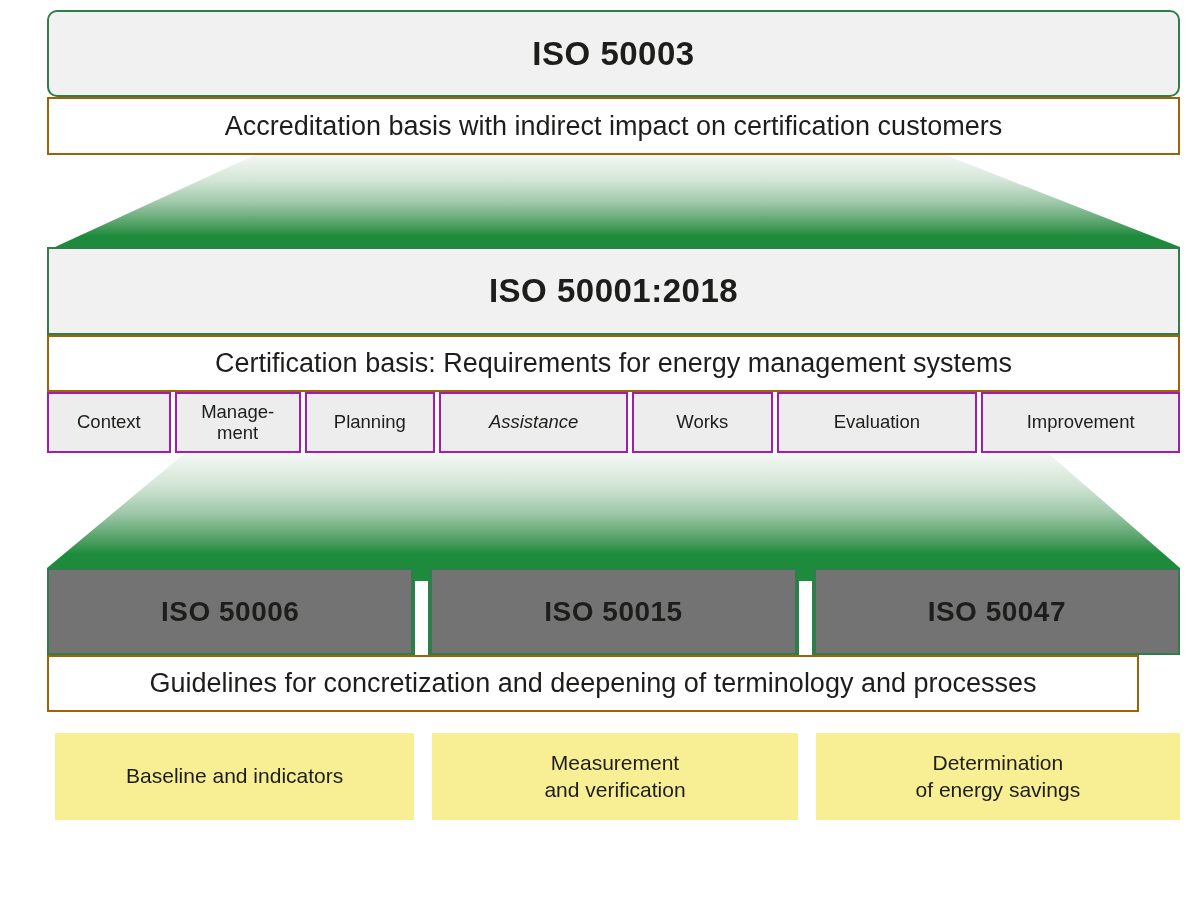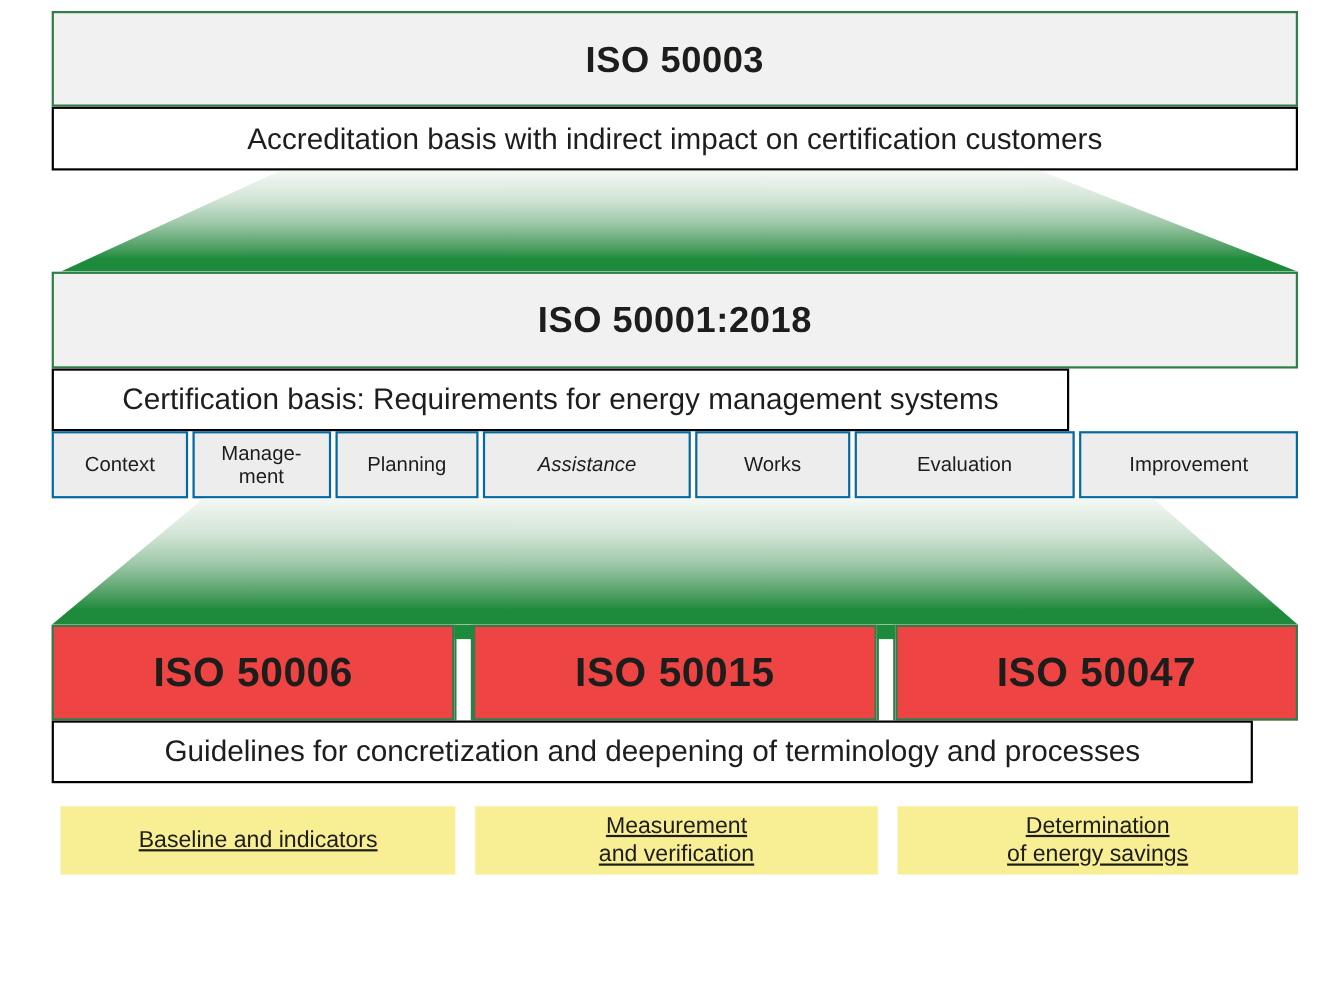--- a/index.html
+++ b/index.html
@@ -19,21 +19,21 @@
   .title-box {
     background: #f1f1f1;
     border: 2px solid #2f7e4a;
     font-weight: bold;
     font-size: 33px;
     letter-spacing: 0.5px;
   }
   
   .sub-box {
     background: #ffffff;
-    border: 2px solid #000000;
+    border: 2px solid #a16207;
     font-size: 27px;
   }
 
   
   .funnel {
     background: linear-gradient(180deg,
       #f4f8f4 0%,
       #d3e5d6 28%,
       #9ec8a9 52%,
       #4f9f63 76%,
@@ -46,40 +46,40 @@
                  clip-path: polygon(12.18% 0, 88.35% 0, 100% 100%, 0 100%); }
 
   
   #clause-row {
     left: 47px; top: 392px; width: 1133px; height: 61px;
     display: flex; gap: 4px;
   }
   .clause-box {
     box-sizing: border-box;
     background: #ededed;
-    border: 2px solid #0369a1;
+    border: 2px solid #a21caf;
     font-size: 18.5px;
     line-height: 1.1;
     display: flex; flex-direction: column;
     align-items: center; justify-content: center;
     text-align: center;
   }
 
   
   #standards-row {
     left: 47px; top: 568px; width: 1133px; height: 87px;
     display: flex;
   }
   .standard-box {
     box-sizing: border-box;
     flex: 1 1 0;
-    background: #ef4444;
+    background: #737373;
     border: 2px solid #2f7e4a;
     font-weight: bold;
-    font-size: 37px;
+    font-size: 28px;
     letter-spacing: 0.5px;
     display: flex; align-items: center; justify-content: center;
   }
   .std-gap {
     box-sizing: border-box;
     width: 17px;
     flex: 0 0 17px;
     position: relative;
     background: #ffffff;
     border-left: 2px solid #2f7e4a;
@@ -88,52 +88,52 @@
   .std-gap::before {
     content: "";
     position: absolute;
     top: 0; left: -2px; right: -2px;
     height: 13px;
     background: #1e8b3c;
   }
 
   
   #topics-row {
-    left: 55px; top: 733px; width: 1125px; height: 62px;
-    display: flex; gap: 18px; text-decoration: underline;
+    left: 55px; top: 733px; width: 1125px; height: 87px;
+    display: flex; gap: 18px;
   }
   .topic-box {
     background: #f8ee93;
     font-size: 21px;
     line-height: 1.25;
     display: flex; flex-direction: column;
     align-items: center; justify-content: center;
     text-align: center;
   }
   .topic-box span { display: block; }
   .clause-box span { display: block; }
 </style>
 </head>
 <body>
 
 <div id="canvas">
 
-  <div class="abs center title-box" style="left:47px; top:10px; width:1133px; height:87px;">
+  <div class="abs center title-box" style="left:47px; top:10px; width:1133px; height:87px;border-radius:10px;">
     <span>ISO 50003</span>
   </div>
   <div class="abs center sub-box" style="left:47px; top:97px; width:1133px; height:58px;">
     <span>Accreditation basis with indirect impact on certification customers</span>
   </div>
 
   <div class="abs funnel" id="funnel-top"></div>
 
   <div class="abs center title-box" style="left:47px; top:247px; width:1133px; height:88px;">
     <span>ISO 50001:2018</span>
   </div>
-  <div class="abs center sub-box" style="left:47px; top:335px; width:925px; height:57px;">
+  <div class="abs center sub-box" style="left:47px; top:335px; width:1133px; height:57px;">
     <span>Certification basis: Requirements for energy management systems</span>
   </div>
 
   <div class="abs" id="clause-row">
     <div class="clause-box" style="flex:123 1 0;">
       <span>Context</span>
     </div>
     <div class="clause-box" style="flex:125 1 0;">
       <span>Manage-</span>
       <span>ment</span>

